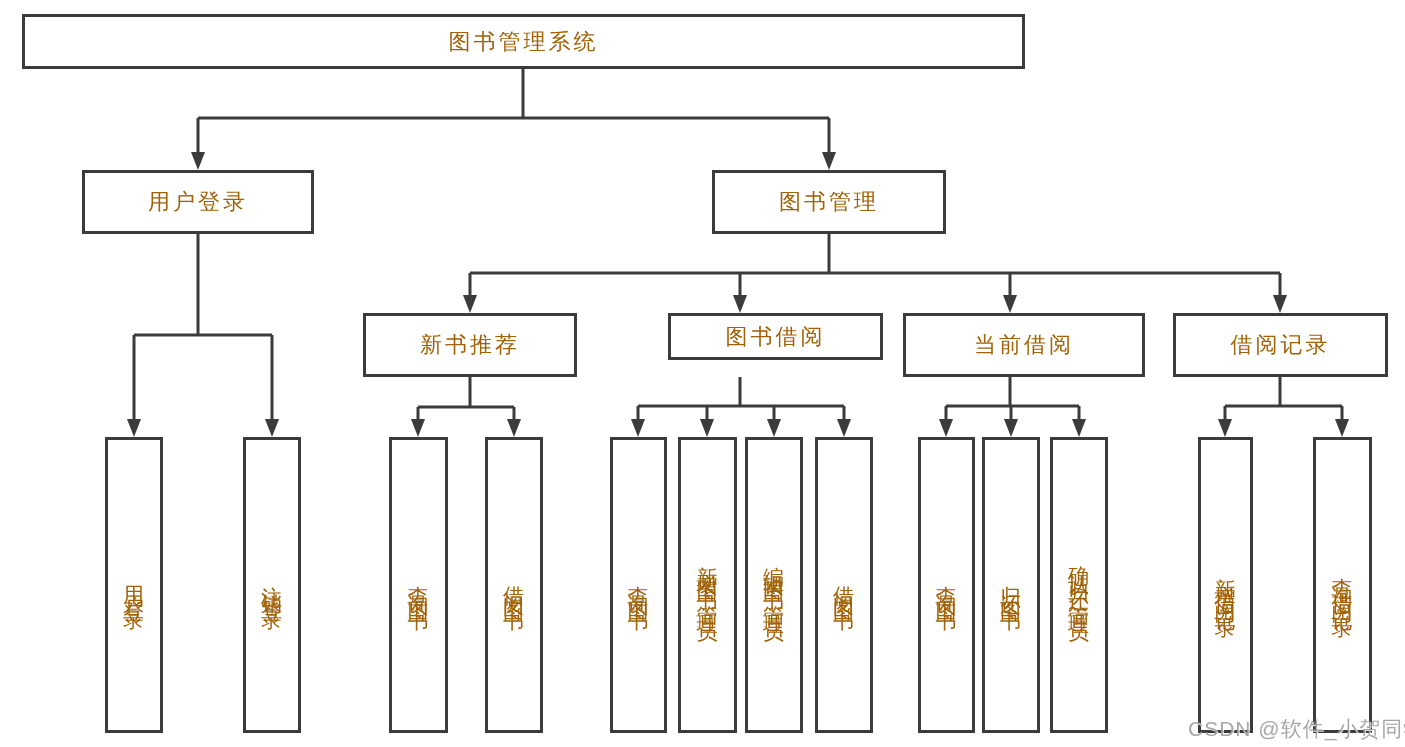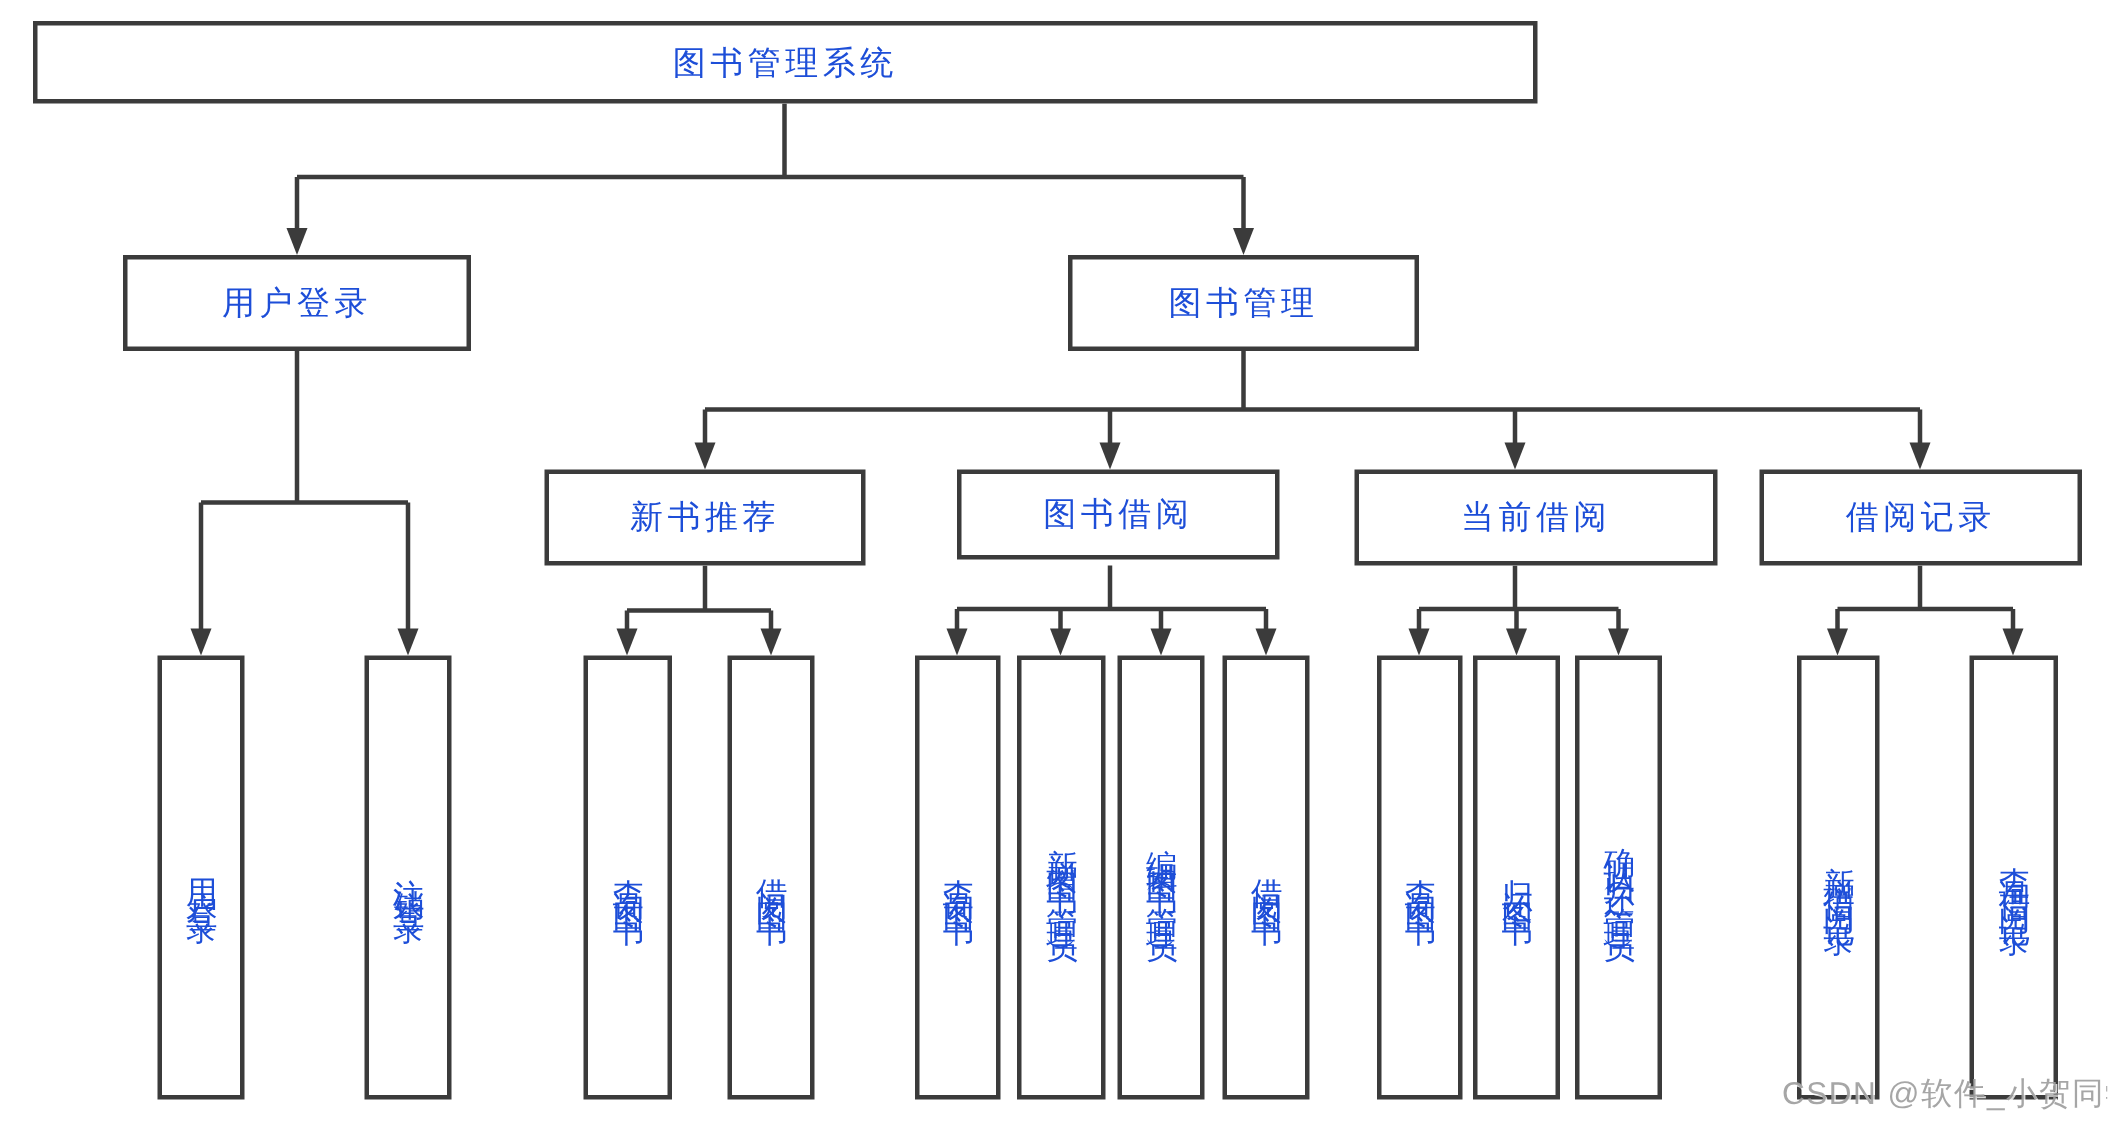--- a/index.html
+++ b/index.html
@@ -19,21 +19,21 @@
     position: absolute;
     left: 0;
     top: 0;
     pointer-events: none;
   }
   .node {
     position: absolute;
     box-sizing: border-box;
     border: 3px solid #3b3b3b;
     background: #ffffff;
-    color: #1d4ed8;
+    color: #a16207;
     display: flex;
     align-items: center;
     justify-content: center;
   }
   .h-node {
     font-size: 22px;
     letter-spacing: 3px;
     white-space: nowrap;
   }
   .v-node .vtext {
@@ -99,21 +99,21 @@
       <polygon points="1335,419 1349,419 1342,437"></polygon>
     </g>
   </svg>
 
   <div class="node h-node" style="left:22px;top:14px;width:1003px;height:55px">图书管理系统</div>
 
   <div class="node h-node" style="left:82px;top:170px;width:232px;height:64px">用户登录</div>
   <div class="node h-node" style="left:363px;top:313px;width:214px;height:64px">新书推荐</div>
 
   <div class="node h-node" style="left:712px;top:170px;width:234px;height:64px">图书管理</div>
-  <div class="node h-node" style="left:638px;top:313px;width:215px;height:60px">图书借阅</div>
+  <div class="node h-node" style="left:668px;top:313px;width:215px;height:47px">图书借阅</div>
   <div class="node h-node" style="left:903px;top:313px;width:242px;height:64px">当前借阅</div>
   <div class="node h-node" style="left:1173px;top:313px;width:215px;height:64px">借阅记录</div>
 
   <div class="node v-node" style="left:105px;top:437px;width:58px;height:296px">
     <span class="vtext">用户登录</span>
   </div>
   <div class="node v-node" style="left:243px;top:437px;width:58px;height:296px">
     <span class="vtext">注销登录</span>
   </div>
 

